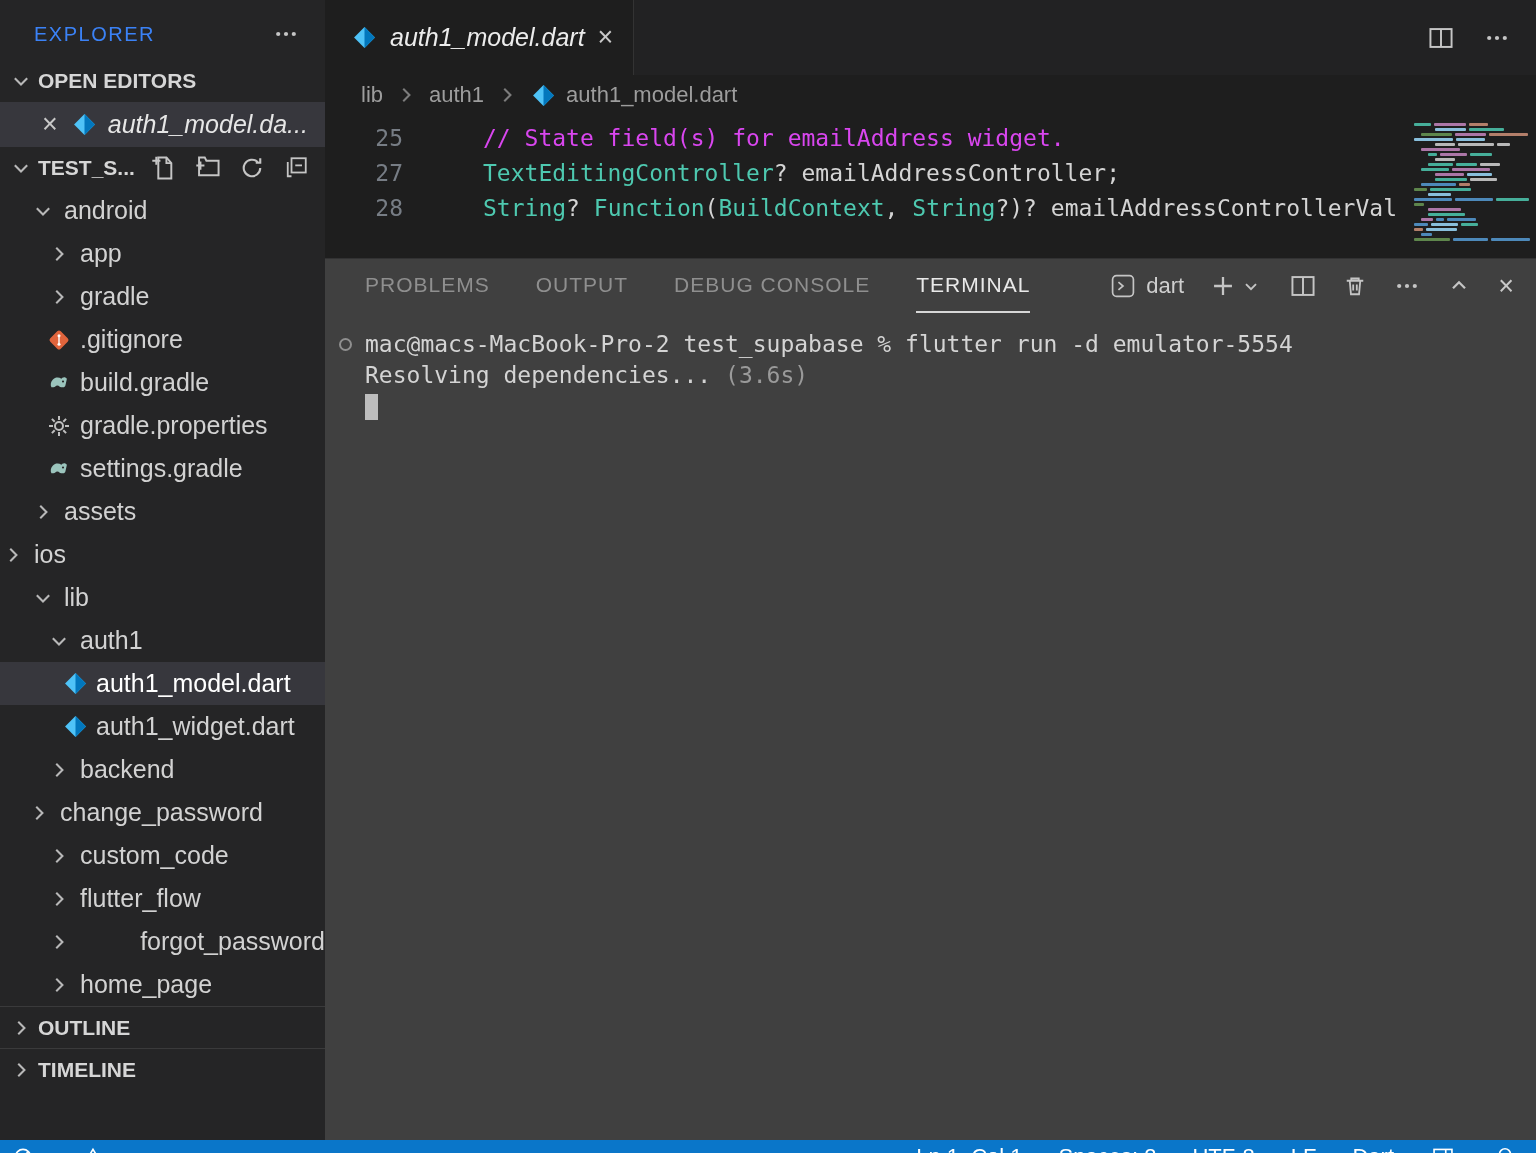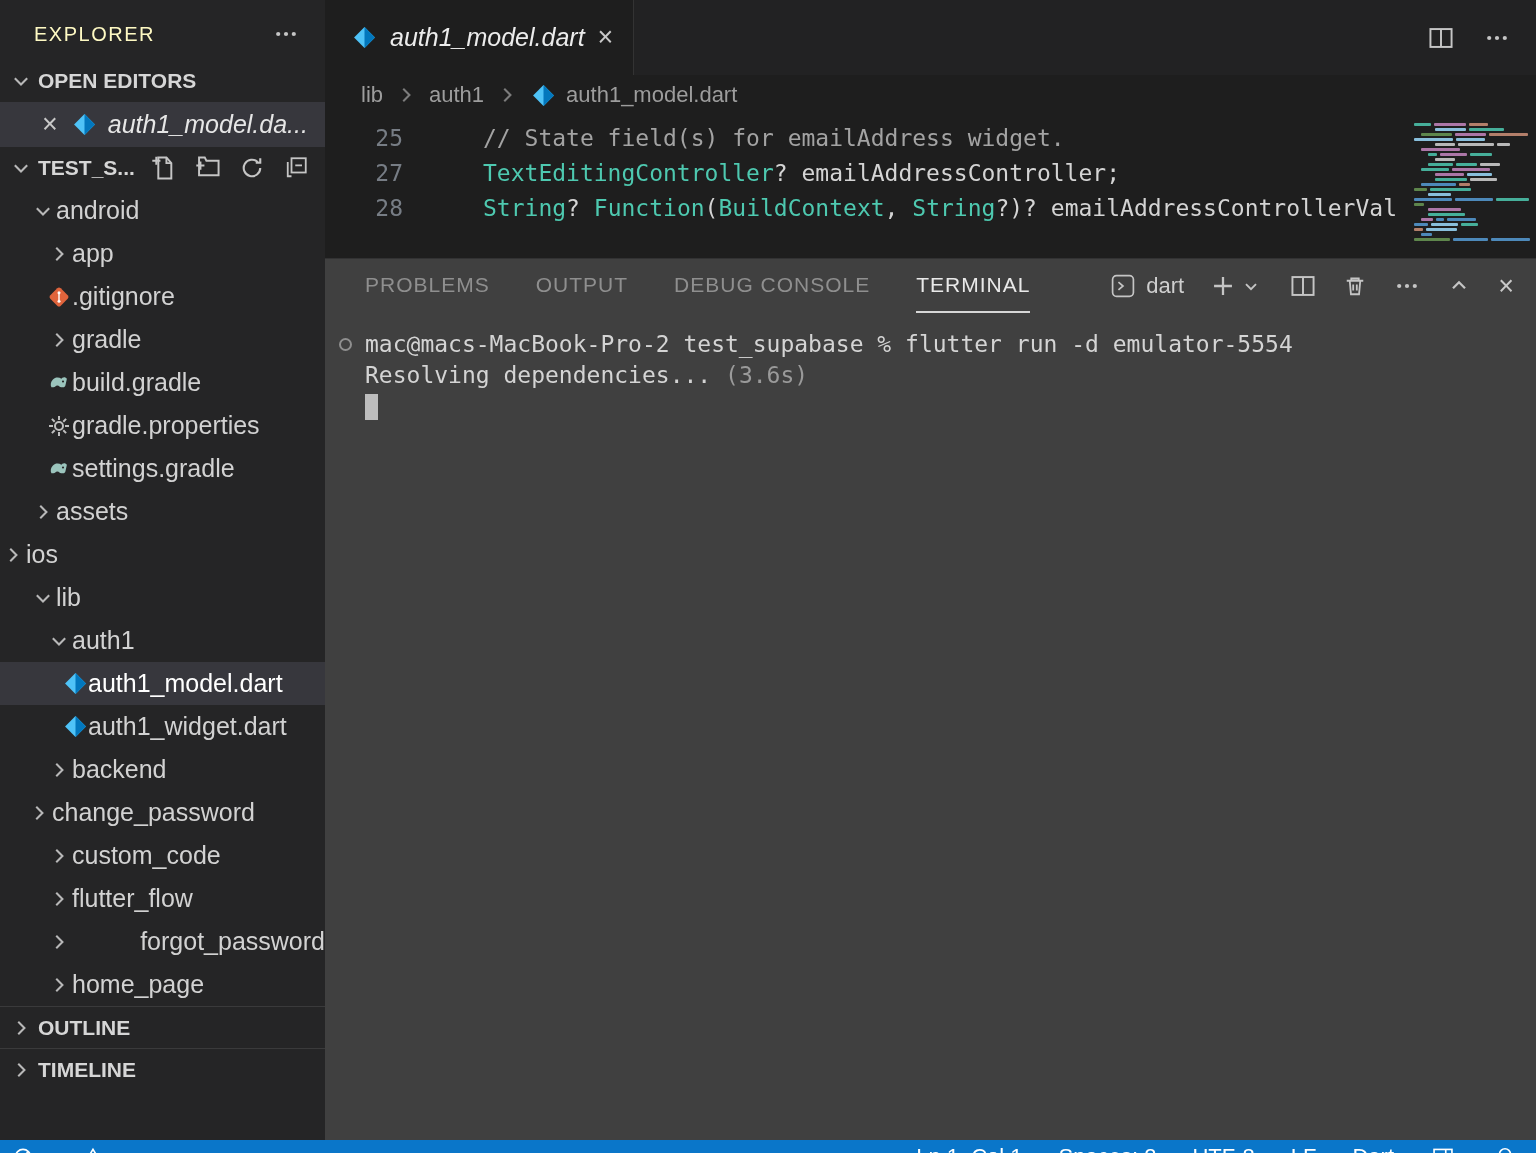--- a/index.html
+++ b/index.html
@@ -7,48 +7,48 @@
   .app{position:relative;width:1536px;height:1153px;overflow:hidden;background:#1e1e1e;
        font-family:"Liberation Sans",sans-serif;color:#cccccc;cursor:default;-webkit-user-select:none;user-select:none}
   .ic{display:inline-flex;align-items:center;justify-content:center;width:26px;height:26px;flex:none}
   .ic svg{display:block}
   .chev.down svg{transform:rotate(90deg)}
   .close-x{color:#c8c8c8;font-size:27px;line-height:1}
 
   
   .sidebar{position:absolute;left:0;top:0;width:325px;height:1140px;background:#252526;overflow:hidden}
   .sb-title-row{height:60px;display:flex;align-items:center;padding:8px 26px 0 34px}
-  .sb-title{font-size:20px;letter-spacing:1.5px;color:#fef9c3}
+  .sb-title{font-size:20px;letter-spacing:1.5px;color:#3b82f6}
   .sb-title-row .ic{margin-left:auto}
   .section-row{display:flex;align-items:center;height:42px;padding:0 12px 0 8px}
   .sec-label{font-weight:700;font-size:21px;color:#d6d6d6;margin-left:4px;white-space:nowrap}
   .ws-actions{margin-left:auto;display:flex;align-items:center;gap:18px;padding-right:4px}
   .oe-item{display:flex;align-items:center;height:45px;background:#37373d;padding-left:42px}
   .oe-item .close-x{margin-right:14px}
   .oe-label{font-style:italic;font-size:25px;color:#e6e6e6;margin-left:10px;white-space:nowrap}
   .tree-row{display:flex;align-items:center;height:43px;font-size:25px;color:#d2d2d2;white-space:nowrap}
   .tree-row.selected{background:#37373d;color:#fff}
-  .tree-label{}
+  .tree-label{margin-left:8px}
   .bottom-section{display:flex;align-items:center;height:42px;border-top:1px solid #3a3a3b;padding-left:8px}
 
   
   .editor-group{position:absolute;left:325px;top:0;right:0;height:258px;background:#1e1e1e;overflow:hidden}
   .tabbar{height:75px;display:flex;align-items:stretch;background:#222223}
   .tab{display:flex;align-items:center;gap:13px;padding:0 20px 0 26px;background:#1e1e1e;border-right:1px solid #333}
   .tab-label{font-style:italic;font-size:25px;color:#ececec;white-space:nowrap}
   .editor-actions{margin-left:auto;display:flex;align-items:center;gap:30px;padding-right:26px}
   .breadcrumbs{height:40px;display:flex;align-items:center;gap:10px;padding-left:36px;font-size:22px;color:#9d9d9d;background:#1e1e1e}
   .crumb{white-space:nowrap}
   .crumb-sep svg path{stroke:#7c7c7c}
   .code-area{position:relative;height:143px;padding-top:6px;
              font-family:"DejaVu Sans Mono","Liberation Mono",monospace;font-size:23px;line-height:35px}
   .code-line{display:flex;white-space:pre}
   .gutter-num{width:78px;text-align:right;color:#777d85;flex:none}
   .line-text{padding-left:80px;white-space:pre}
-  .tok-comment{color:#a3a3a3}
+  .tok-comment{color:#d946ef}
   .tok-type{color:#4EC9B0}
   .tok-plain{color:#d4d4d4}
   .tok-dim{color:#9a9a9a}
   .minimap{position:absolute;right:0;top:0;width:128px;height:132px;background:#1e1e1e;padding:8px 6px;
            display:flex;flex-direction:column;gap:2px;overflow:hidden}
   .mm-row{display:flex;gap:3px;height:3px;flex:none}
   .mm-seg{height:3px;border-radius:1px;opacity:.85}
 
   
   .panel{position:absolute;left:325px;top:258px;right:0;height:882px;background:#404040;border-top:1px solid #323233}
@@ -161,37 +161,37 @@
         </div>
         <div class="tree-row" style="padding-left: 46px;">
           <span class="ic chev">
             <svg width="22" height="22" viewBox="0 0 16 16" fill="none" stroke="#b8b8b8" stroke-width="1.5">
               <path d="M6 3.5 L10.5 8 L6 12.5"></path>
             </svg>
           </span>
           <span class="tree-label">app</span>
         </div>
         <div class="tree-row" style="padding-left: 46px;">
+          <span class="ic chev">
+            <svg width="22" height="22" viewBox="0 0 16 16" fill="none" stroke="#b8b8b8" stroke-width="1.5">
+              <path d="M6 3.5 L10.5 8 L6 12.5"></path>
+            </svg>
+          </span>
+          <span class="tree-label">gradle</span>
+        </div>
+        <div class="tree-row" style="padding-left: 46px;">
           <span class="ic">
             <svg width="24" height="24" viewBox="0 0 24 24">
               <rect x="4.6" y="4.6" width="14.8" height="14.8" rx="2.5" transform="rotate(45 12 12)" fill="#e0643c"></rect>
               <circle cx="12" cy="7.8" r="1.5" fill="#fff"></circle>
               <circle cx="12" cy="16.2" r="1.5" fill="#fff"></circle>
               <rect x="11.3" y="9" width="1.4" height="6" fill="#fff"></rect>
             </svg>
           </span>
           <span class="tree-label">.gitignore</span>
-        </div>
-        <div class="tree-row" style="padding-left: 46px;">
-          <span class="ic chev">
-            <svg width="22" height="22" viewBox="0 0 16 16" fill="none" stroke="#b8b8b8" stroke-width="1.5">
-              <path d="M6 3.5 L10.5 8 L6 12.5"></path>
-            </svg>
-          </span>
-          <span class="tree-label">gradle</span>
         </div>
         <div class="tree-row" style="padding-left: 46px;">
           <span class="ic">
             <svg width="26" height="26" viewBox="0 0 24 24">
               <path fill="#9bc4bc" d="M19.3 8.1c-.9-1.6-2.9-2-4.2-.9l-.9.8c-2.5-1.5-5.8-1.3-8 .9-1.9 1.9-2.3 4.7-1.2 7h1.9c1.6 0 1.8-1.7 3.6-1.7s2 1.7 3.6 1.7h1.7c1 0 1.9-.7 2.1-1.7l1.4-6.1z"></path>
               <circle cx="15.7" cy="10.6" r="1" fill="#252526"></circle>
             </svg>
           </span>
           <span class="tree-label">build.gradle</span>
         </div>

